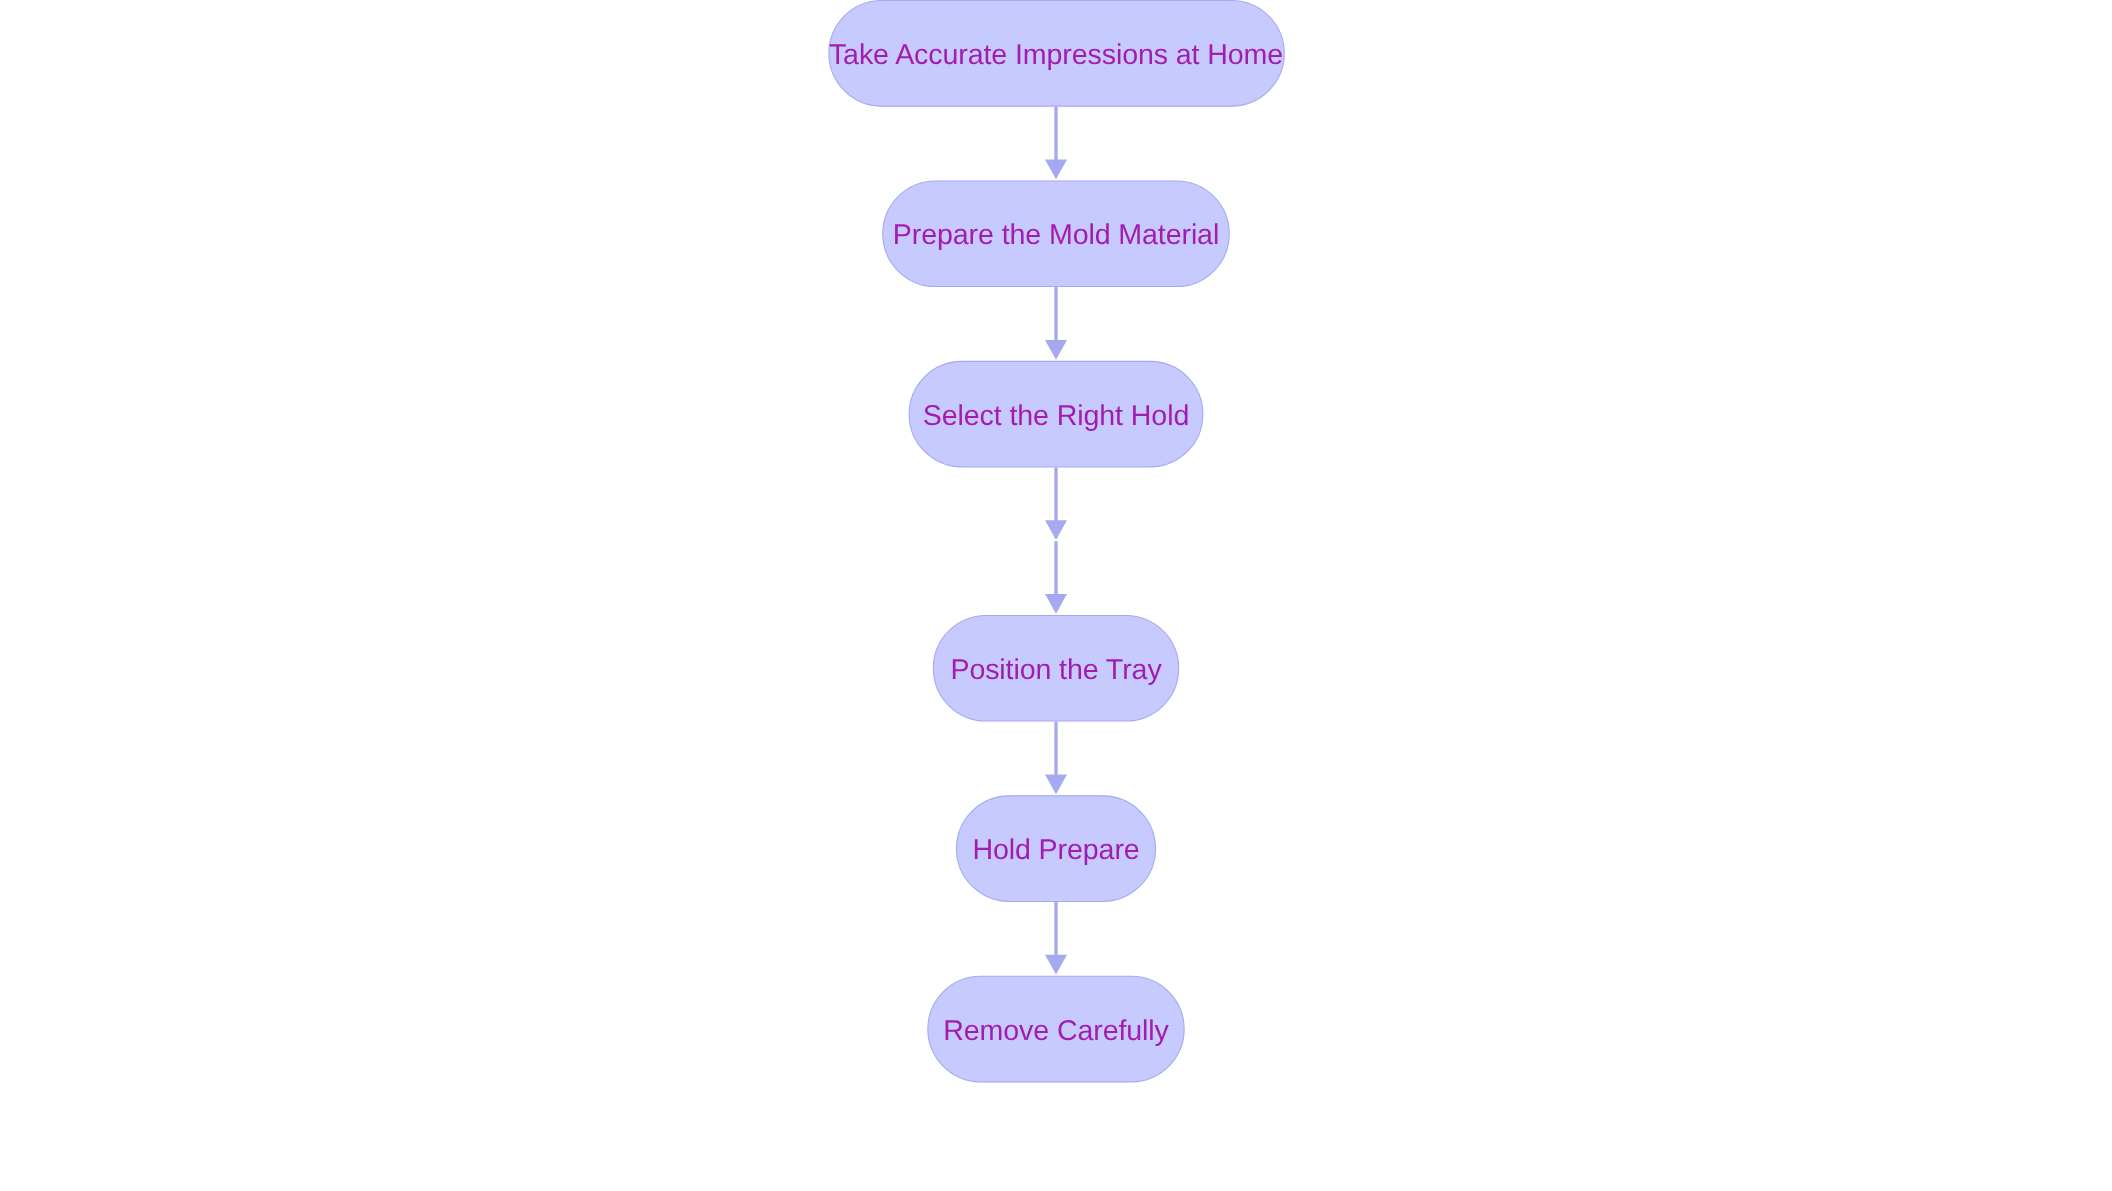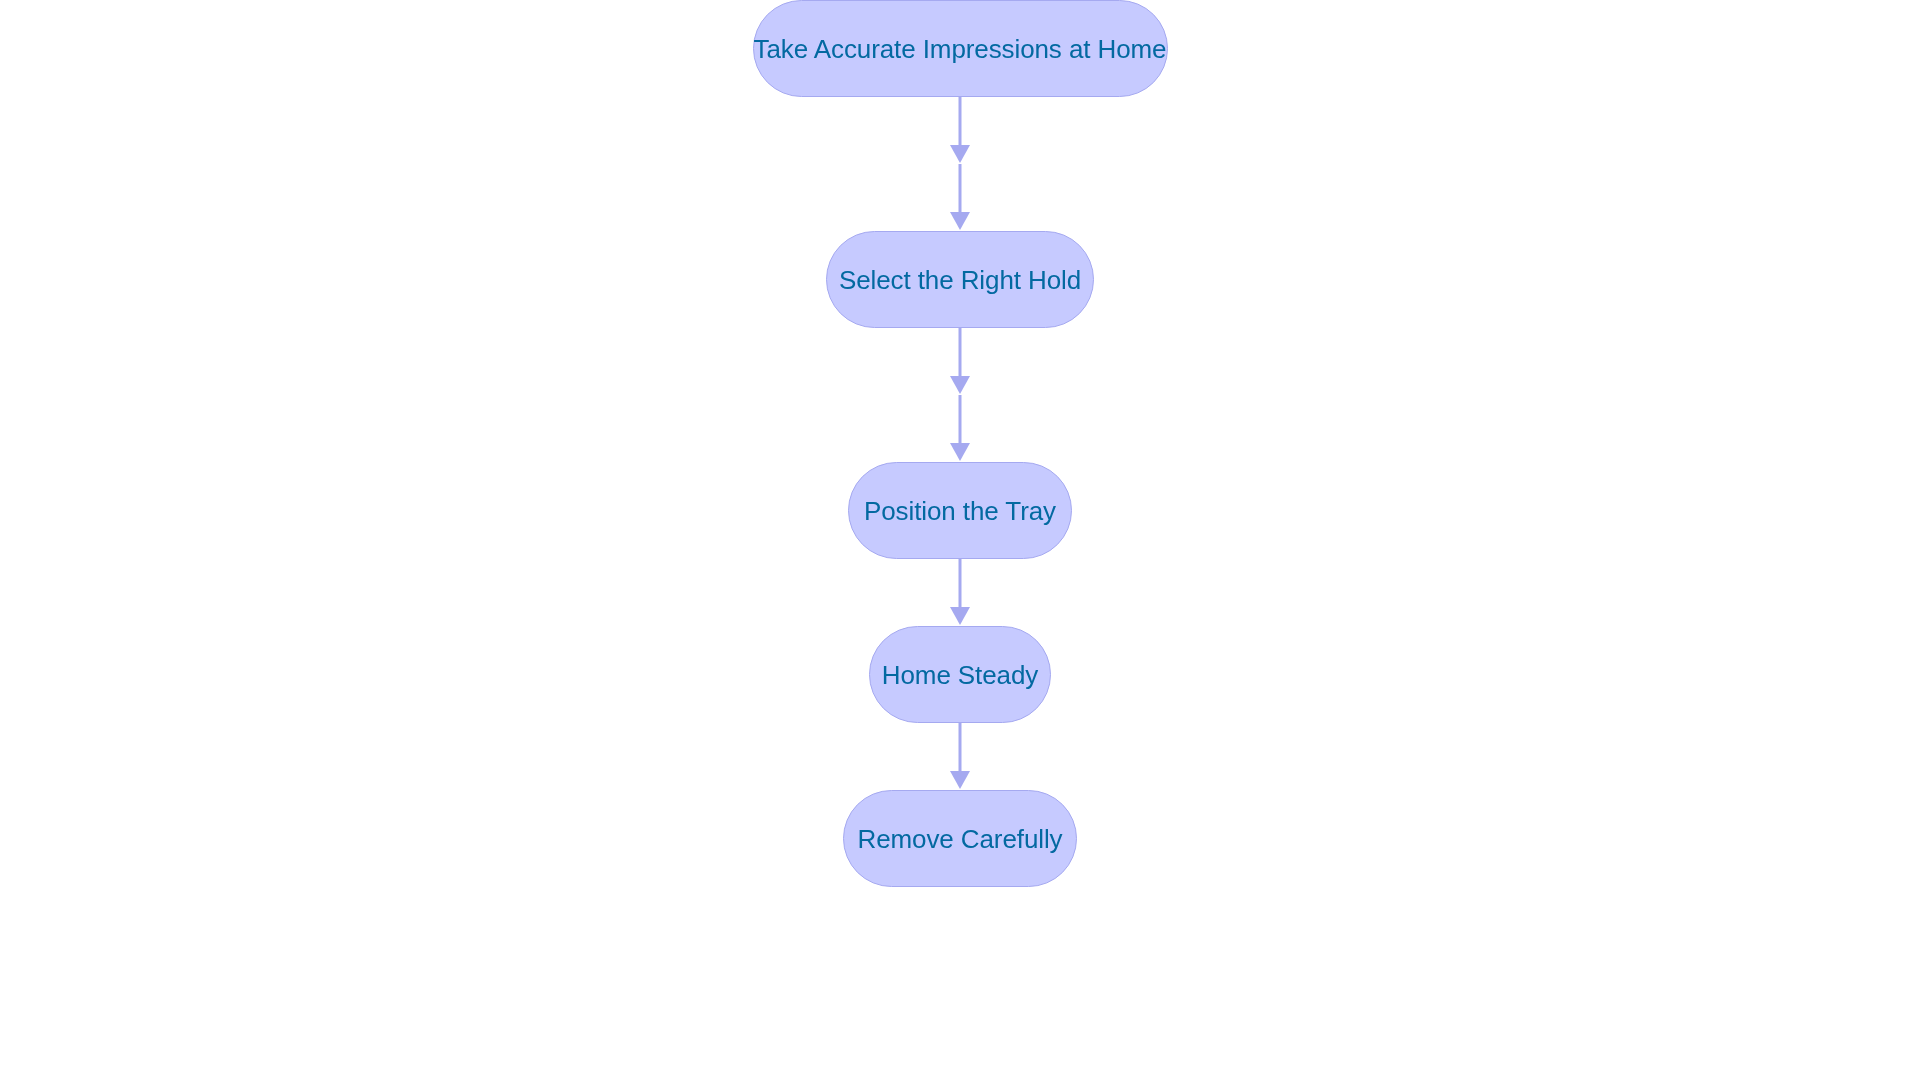--- a/index.html
+++ b/index.html
@@ -42,21 +42,21 @@
     display: flex;
     align-items: center;
     justify-content: center;
     padding: 0 34px;
     flex: 0 0 auto;
   }
 
   .node-label {
     font-size: 26px;
     line-height: 1;
-    color: #0369a1;
+    color: #a21caf;
     white-space: nowrap;
     letter-spacing: -0.1px;
     font-weight: 400;
   }
 
   
   .node.w1 { width: 415px; }
   .node.w2 { width: 316px; }
   .node.w3 { width: 268px; }
   .node.w4 { width: 170px; }
@@ -99,20 +99,23 @@
 
     <div class="node w1">
       <span class="node-label">Take Accurate Impressions at Home</span>
     </div>
 
     <div class="connector">
       <div class="shaft"></div>
       <div class="head"></div>
     </div>
 
+    <div class="node w2">
+      <span class="node-label">Prepare the Mold Material</span>
+    </div>
 
     <div class="connector">
       <div class="shaft"></div>
       <div class="head"></div>
     </div>
 
     <div class="node w3">
       <span class="node-label">Select the Right Hold</span>
     </div>
 
@@ -130,21 +133,21 @@
     <div class="node w5">
       <span class="node-label">Position the Tray</span>
     </div>
 
     <div class="connector">
       <div class="shaft"></div>
       <div class="head"></div>
     </div>
 
     <div class="node w6">
-      <span class="node-label">Home Steady</span>
+      <span class="node-label">Hold Prepare</span>
     </div>
 
     <div class="connector">
       <div class="shaft"></div>
       <div class="head"></div>
     </div>
 
     <div class="node w7">
       <span class="node-label">Remove Carefully</span>
     </div>

